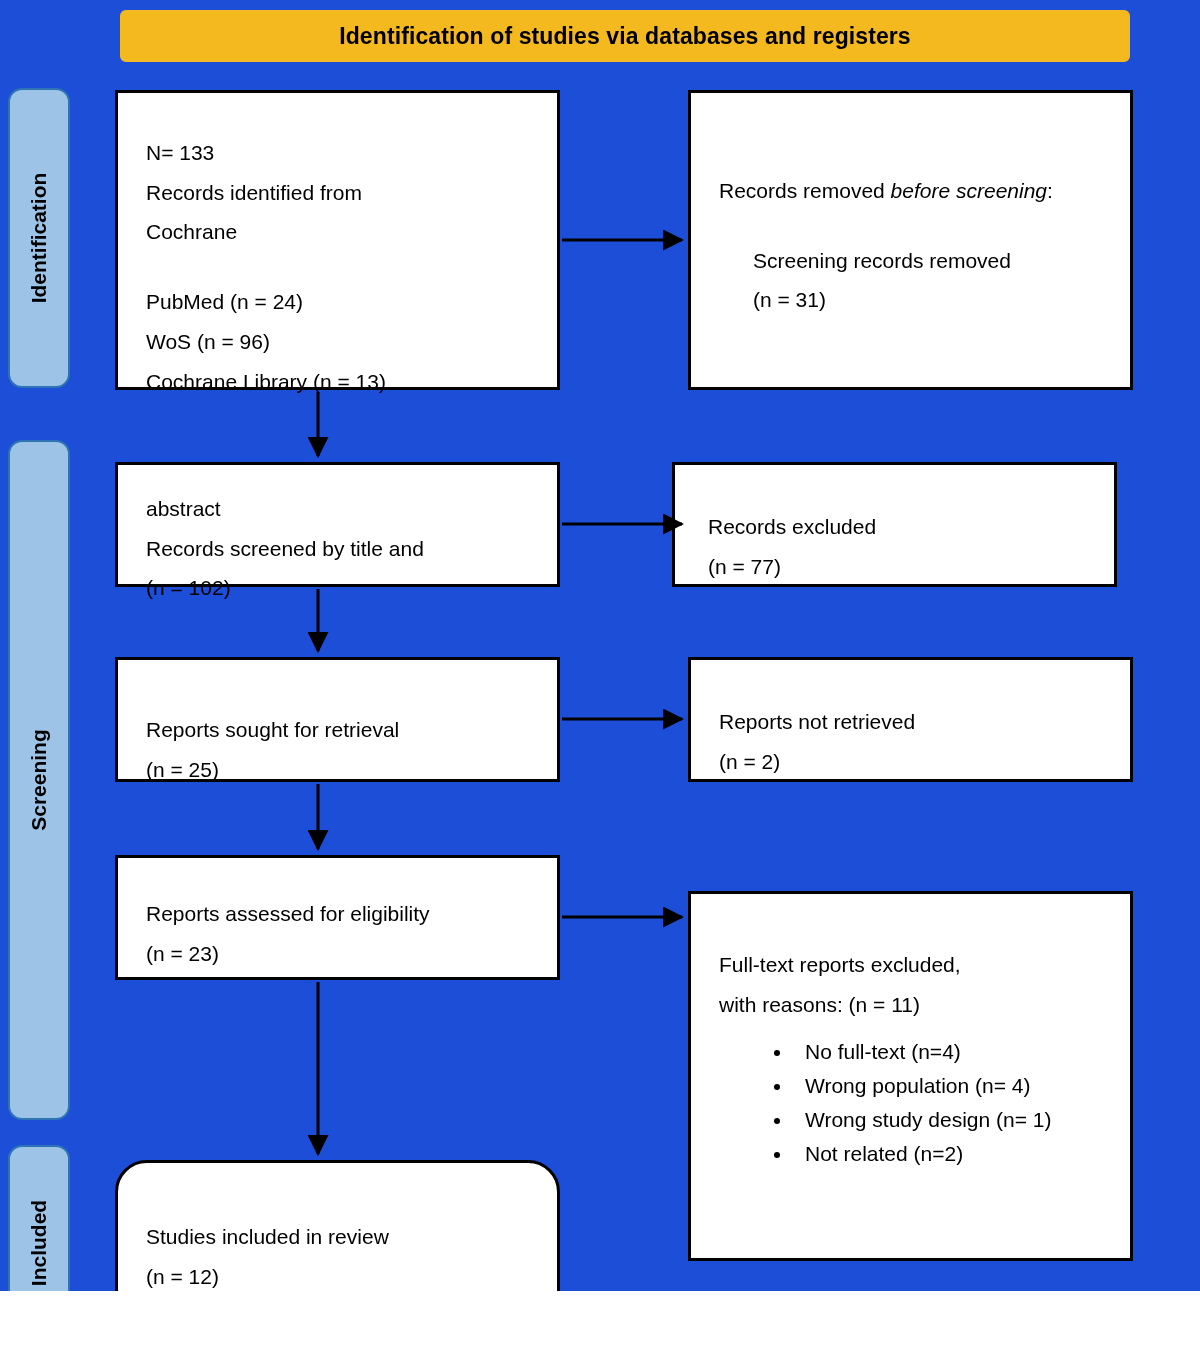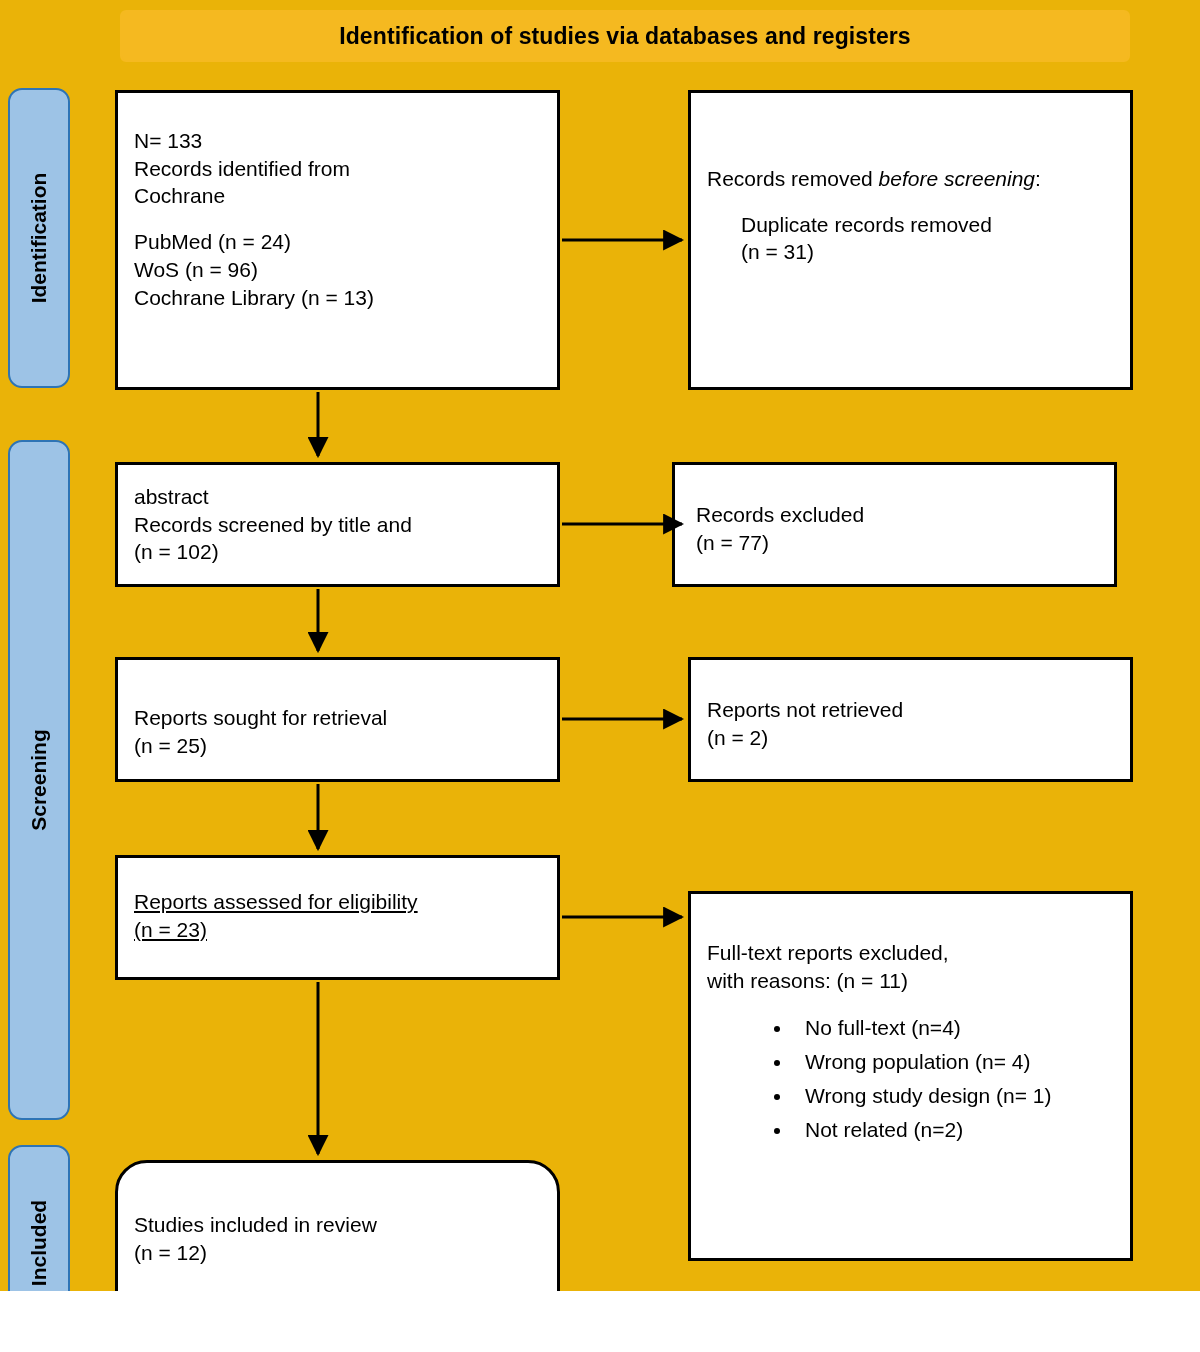--- a/index.html
+++ b/index.html
@@ -8,21 +8,21 @@
     background: #ffffff;
   }
   body {
     font-family: "Liberation Sans", sans-serif;
     color: #000000;
   }
   #page {
     position: relative;
     width: 1200px;
     height: 1291px;
-    background: #eab308;
+    background: #1d4ed8;
     overflow: hidden;
   }
 
   
   .banner {
     position: absolute;
     left: 120px;
     top: 10px;
     width: 1010px;
     height: 52px;
@@ -68,30 +68,30 @@
   .box {
     position: absolute;
     background: #ffffff;
     border: 3px solid #000000;
     box-sizing: border-box;
     padding: 12px 16px;
     font-size: 21px;
     line-height: 1.32;
     color: #000000;
   }
-  .box p { margin: 0; }
+  .box p { margin: 12px; }
   .box .spacer { height: 18px; }
 
   #box-identified      { left: 115px; top: 90px;  width: 445px; height: 300px; padding-top: 34px; }
   #box-removed         { left: 688px; top: 90px;  width: 445px; height: 300px; padding-top: 72px; }
   #box-screened        { left: 115px; top: 462px; width: 445px; height: 125px; padding-top: 18px; }
   #box-excluded        { left: 672px; top: 462px; width: 445px; height: 125px; padding-top: 36px; padding-left: 21px; }
   #box-sought          { left: 115px; top: 657px; width: 445px; height: 125px; padding-top: 44px; }
   #box-not-retrieved   { left: 688px; top: 657px; width: 445px; height: 125px; padding-top: 36px; }
-  #box-assessed        { left: 115px; top: 855px; width: 445px; height: 125px; padding-top: 30px; text-decoration: underline; }
+  #box-assessed        { left: 115px; top: 855px; width: 445px; height: 125px; padding-top: 30px; }
   #box-fulltext-excl   { left: 688px; top: 891px; width: 445px; height: 370px; padding-top: 45px; }
   #box-included        { left: 115px; top: 1160px; width: 445px; height: 180px; padding-top: 48px; border-radius: 32px; }
 
   .reasons {
     margin: 20px 0 8px 0;
     padding-left: 86px;
     list-style: disc;
   }
   .reasons li {
     margin-bottom: 6px;
@@ -130,21 +130,21 @@
     <p>Cochrane</p>
     <div class="spacer"></div>
     <p>PubMed (n = 24)</p>
     <p>WoS (n = 96)</p>
     <p>Cochrane Library (n = 13)</p>
   </div>
 
   <div class="box" id="box-removed">
     <p><span>Records removed </span><span class="italic">before screening</span><span>:</span></p>
     <div class="spacer"></div>
-    <p style="padding-left:34px">Duplicate records removed</p>
+    <p style="padding-left:34px">Screening records removed</p>
     <p style="padding-left:34px">(n = 31)</p>
   </div>
 
   <div class="box" id="box-screened">
     <p>abstract</p>
     <p>Records screened by title and</p>
     <p>(n = 102)</p>
   </div>
 
   <div class="box" id="box-excluded">

